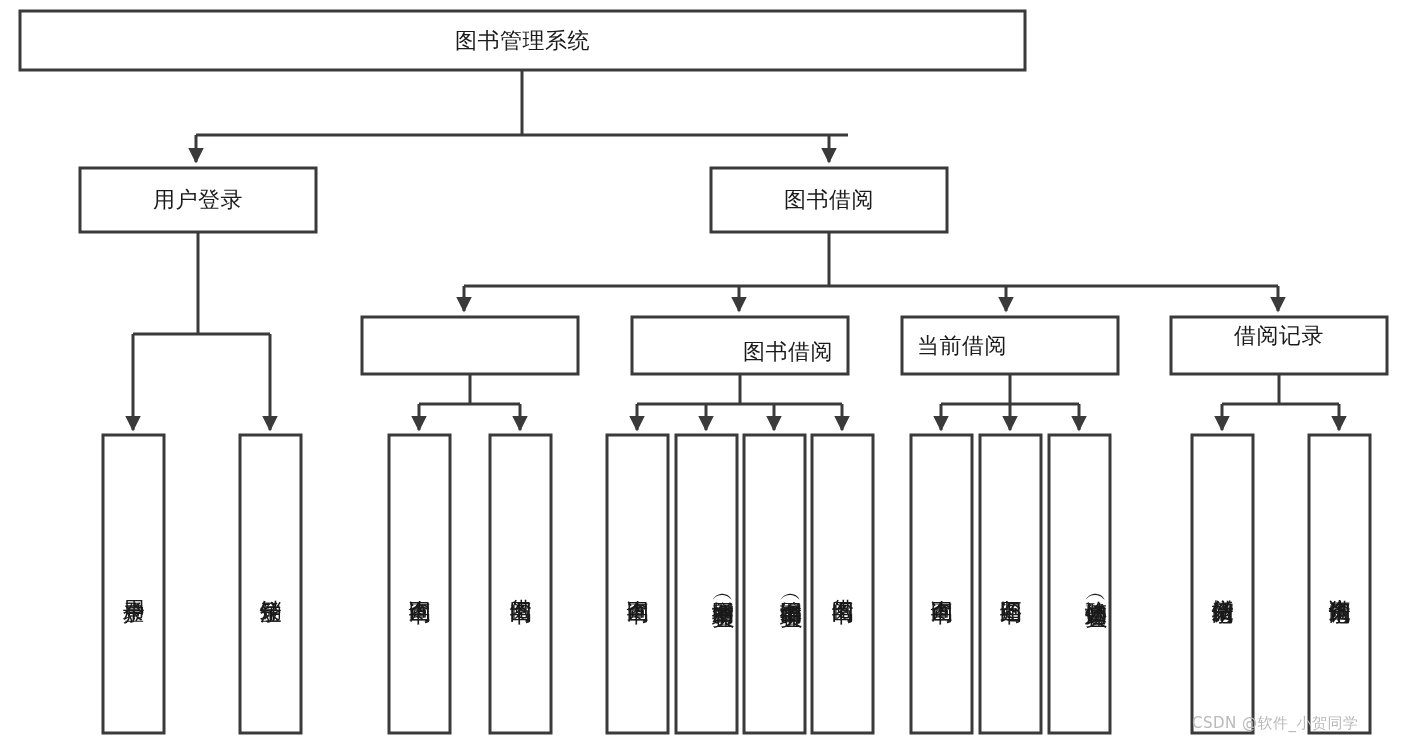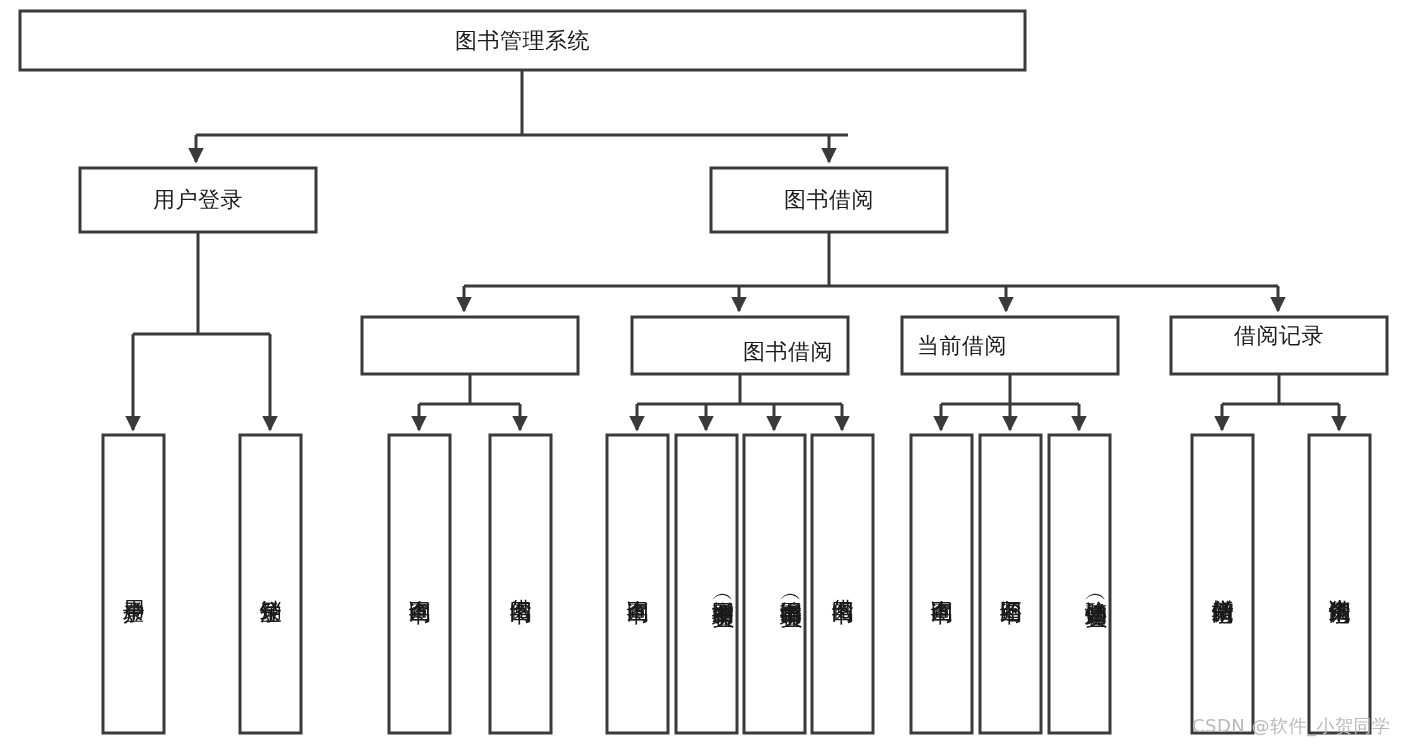--- a/index.html
+++ b/index.html
@@ -65,21 +65,21 @@
     writing-mode: vertical-rl;
     text-orientation: upright;
     pointer-events: none;
   }
   .node-label-v.centered {
     align-items: center;
   }
   .watermark {
     position: absolute;
     color: #b9b9b9;
-    font-size: 18px;
+    font-size: 15px;
     letter-spacing: 0.5px;
     white-space: nowrap;
   }
 </style>
 </head>
 <body>
 
 <div id="diagram-root">
 
   <svg class="diagram-canvas" viewBox="0 0 1405 747">

